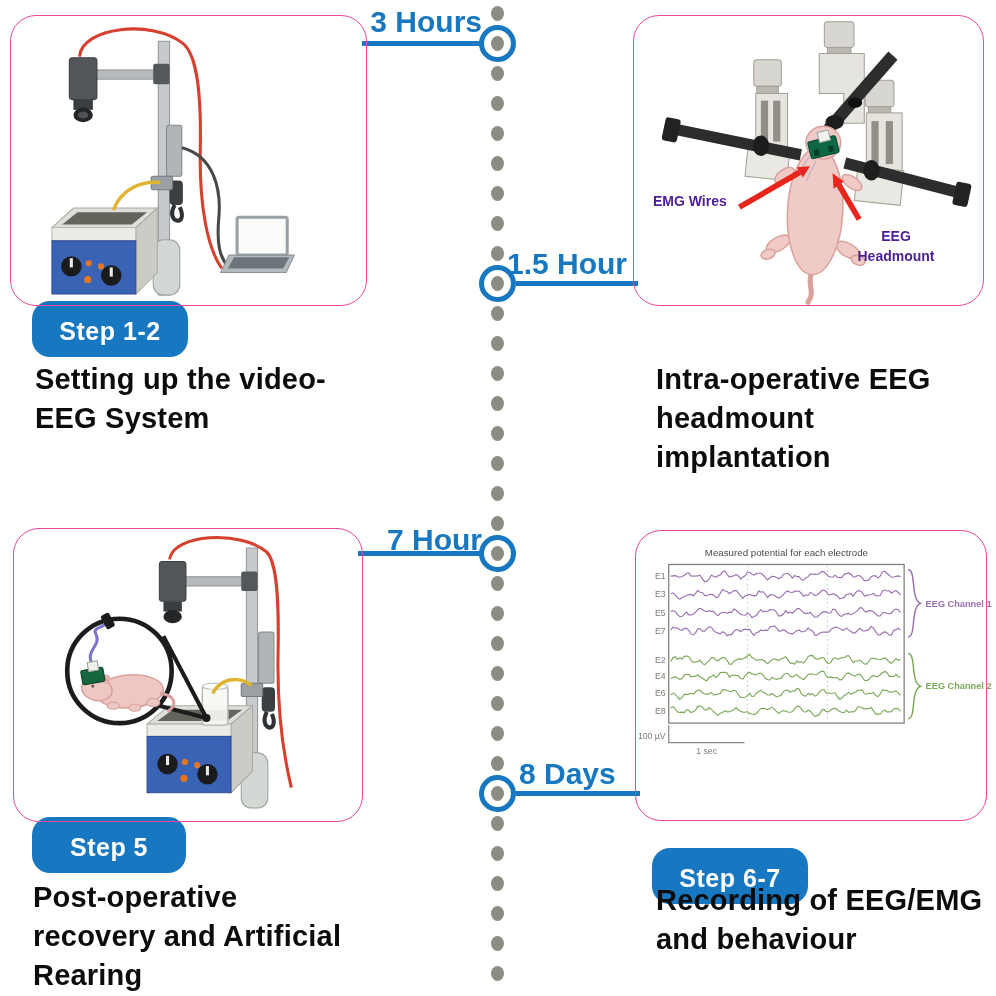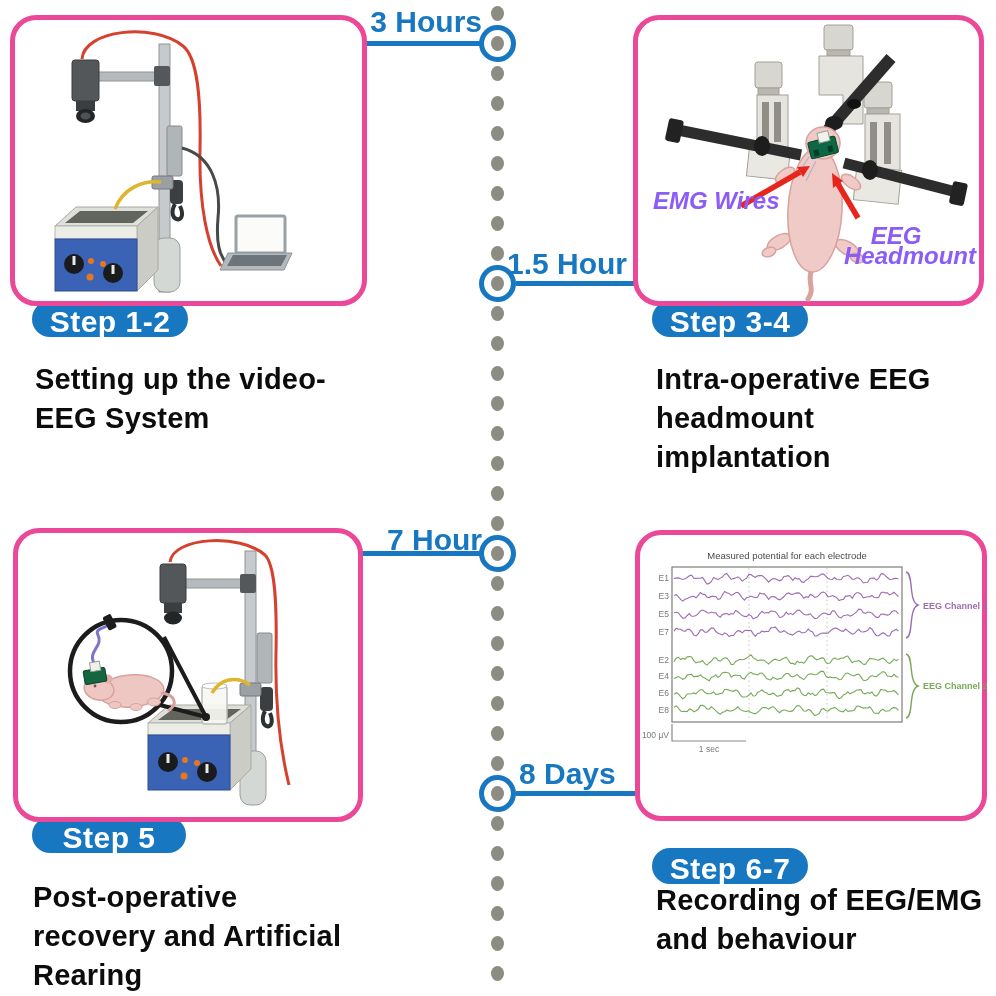--- a/index.html
+++ b/index.html
@@ -1,37 +1,37 @@
 <!DOCTYPE html>
 <html><head>
 <meta charset="utf-8">
 <style>
   html,body{margin:0;padding:0;background:#ffffff;}
   #stage{position:relative;width:996px;height:996px;background:#ffffff;
          font-family:"Liberation Sans",sans-serif;overflow:hidden;}
-  .panel{position:absolute;border:5px solid #ec4899;border-radius:26px;
+  .panel{position:absolute;border:1px solid #ec4899;border-radius:26px;
          background:transparent;z-index:2;box-sizing:border-box;}
   .illus{position:absolute;left:0;top:0;width:100%;height:100%;overflow:visible;}
-  .badge{position:absolute;height:36px;background:#1777c0;color:#ffffff;
-         font-weight:bold;font-size:30px;border-radius:18px;z-index:1;
+  .badge{position:absolute;height:56px;background:#1777c0;color:#ffffff;
+         font-weight:bold;font-size:25px;border-radius:18px;z-index:1;
          display:flex;align-items:center;justify-content:center;
          padding-top:5px;box-sizing:border-box;letter-spacing:0.5px;}
   .time-label{position:absolute;color:#1777c0;font-weight:bold;font-size:30px;
          z-index:3;white-space:nowrap;}
   .connector{position:absolute;height:5px;background:#1777c0;z-index:0;}
   #timeline{position:absolute;left:0;top:0;width:996px;height:996px;z-index:1;pointer-events:none;}
   .tl-dot{position:absolute;width:13px;height:15px;border-radius:50%;background:#8c8c83;}
   .marker-circle{position:absolute;width:37px;height:37px;border:5px solid #1777c0;
          border-radius:50%;background:#ffffff;box-sizing:border-box;
          display:flex;align-items:center;justify-content:center;}
   .marker-circle .tl-dot{position:static;}
   .caption{position:absolute;color:#0c0c0c;font-weight:bold;font-size:29px;
          line-height:39px;z-index:3;letter-spacing:0.2px;white-space:nowrap;}
-  .anno{position:absolute;color:#8b5cf6;font-weight:bold;font-size:24px;z-index:4;
-         line-height:20px;white-space:nowrap;font-style:italic;}
+  .anno{position:absolute;color:#4c1d95;font-weight:bold;font-size:14px;z-index:4;
+         line-height:20px;white-space:nowrap;}
   svg text{font-family:"Liberation Sans",sans-serif;}
   .ct{font-size:9.5px;fill:#4a4a48;}
   .el{font-size:8.5px;fill:#7a7a75;}
   .cl{font-size:9px;font-weight:bold;}
   .sl{font-size:8.5px;fill:#7a7a75;}
   .brace{fill:none;stroke-width:1.4;}
 </style>
 </head>
 <body>
 
@@ -85,21 +85,20 @@
       <div class="tl-dot" style="left: 491px; top: 935.5px;"></div>
       <div class="tl-dot" style="left: 491px; top: 965.5px;"></div>
     </div>
 
   <div class="time-label" style="left:366px;top:5px;width:116px;text-align:right;">3 Hours</div>
   <div class="time-label" style="left:507px;top:247px;">1.5 Hour</div>
   <div class="time-label" style="left:370px;top:523px;width:112px;text-align:right;">7 Hour</div>
   <div class="time-label" style="left:519px;top:757px;">8 Days</div>
 
   <div class="badge" style="left:32px;top:301px;width:156px;">Step 1-2</div>
-  <div class="badge" style="left:652px;top:301px;width:156px;">Step 3-4</div>
   <div class="badge" style="left:32px;top:817px;width:154px;">Step 5</div>
   <div class="badge" style="left:652px;top:816px;width:156px;margin-top:32px;">Step 6-7</div>
 
   <div class="panel" style="left:10px;top:15px;width:357px;height:291px;">
     <svg class="illus" viewBox="0 0 347 281">
       <g>
         <rect x="144" y="24" width="11" height="248" fill="#c6cacc" stroke="#8f9497"></rect>
         <rect x="74" y="52" width="72" height="9" fill="#b6babd" stroke="#8f9497"></rect>
         <rect x="139" y="46" width="16" height="20" rx="2" fill="#54585a"></rect>
         <rect x="139" y="218" width="26" height="54" rx="10" fill="#d4d8d4" stroke="#9aa09a"></rect>

